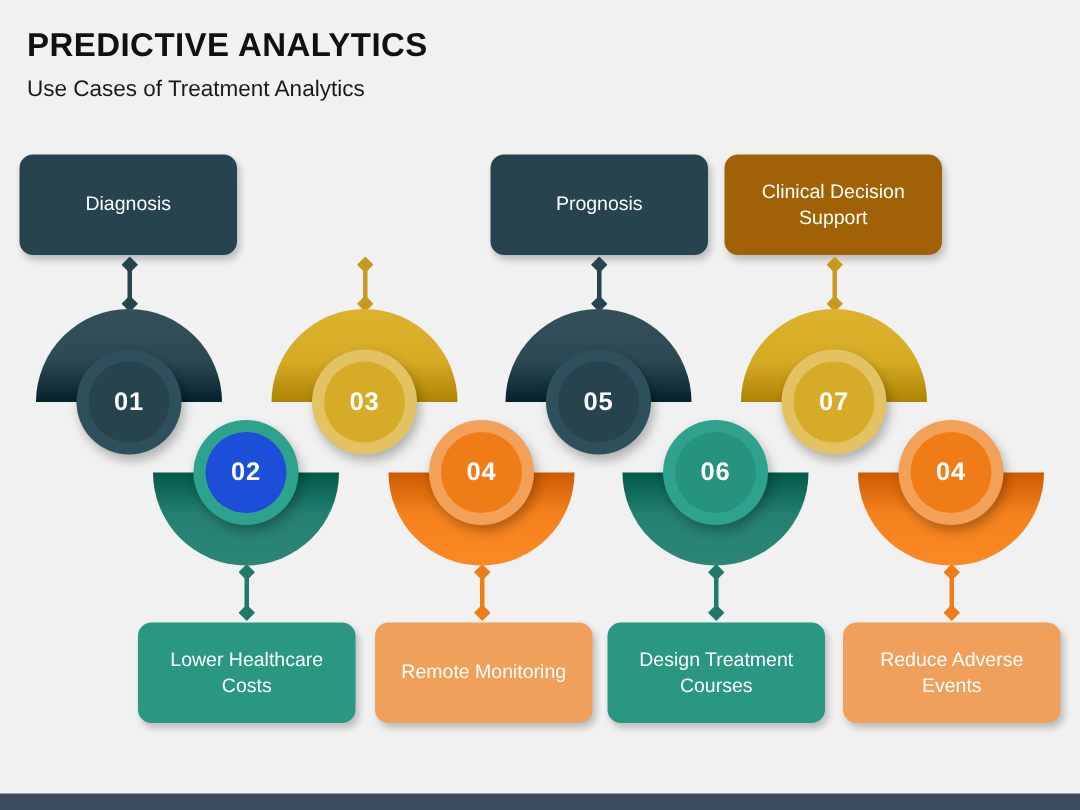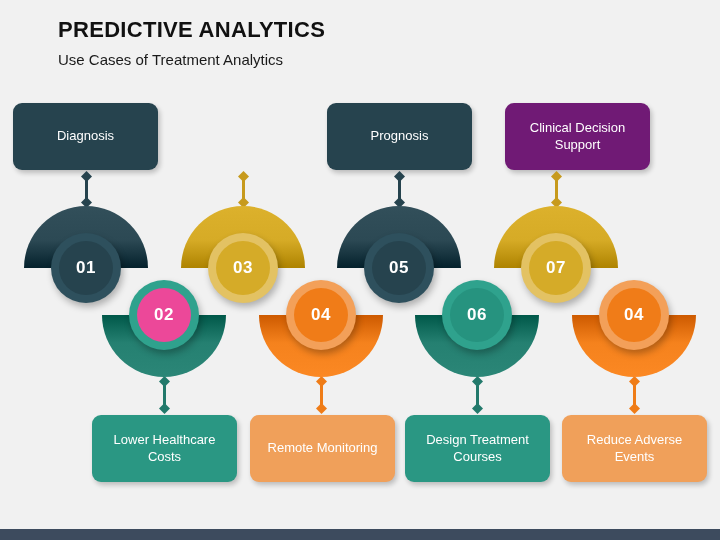--- a/index.html
+++ b/index.html
@@ -9,21 +9,21 @@
     font-family: "Liberation Sans", sans-serif;
     overflow: hidden;
   }
   #slide {
     position: relative;
     width: 720px; height: 540px;
     background: #f1f1f1;
   }
 
   
-  #header { position: absolute; left: 18px; top: 18px; margin-left: 40px; }
+  #header { position: absolute; left: 18px; top: 18px; }
   #title {
     font-size: 22px;
     font-weight: bold;
     letter-spacing: 0.3px;
     color: #111111;
     line-height: 1.1;
   }
   #subtitle {
     margin-top: 9px;
     font-size: 15px;
@@ -149,21 +149,21 @@
       <span>Lower Healthcare Costs</span>
     </div>
     <div class="connector" style="left: 159px; top: 376px; height: 38px;">
       <div class="stem" style="background: rgb(34, 121, 107);"></div>
       <div class="dia top" style="background: rgb(34, 121, 107);"></div>
       <div class="dia bot" style="background: rgb(34, 121, 107);"></div>
     </div>
     <div class="node" style="left: 102px; top: 253px;">
       <div class="semi down" style="background: linear-gradient(rgb(0, 88, 73) 0%, rgb(37, 128, 113) 45%, rgb(43, 134, 119) 100%);"></div>
       <div class="ring down" style="background: rgb(47, 162, 141);">
-        <div class="core" style="background: #ec4899;">02</div>
+        <div class="core" style="background: #1d4ed8;">02</div>
       </div>
     </div>
     <div class="connector" style="left: 238px; top: 171px; height: 37px;">
       <div class="stem" style="background: rgb(199, 154, 29);"></div>
       <div class="dia top" style="background: rgb(199, 154, 29);"></div>
       <div class="dia bot" style="background: rgb(199, 154, 29);"></div>
     </div>
     <div class="node" style="left: 181px; top: 206px;">
       <div class="semi up" style="background: linear-gradient(rgb(220, 177, 44) 0%, rgb(214, 171, 38) 55%, rgb(174, 131, 0) 100%);"></div>
       <div class="ring up" style="background: rgb(227, 194, 99);">
@@ -205,21 +205,21 @@
       <div class="stem" style="background: rgb(34, 121, 107);"></div>
       <div class="dia top" style="background: rgb(34, 121, 107);"></div>
       <div class="dia bot" style="background: rgb(34, 121, 107);"></div>
     </div>
     <div class="node" style="left: 415px; top: 253px;">
       <div class="semi down" style="background: linear-gradient(rgb(0, 88, 73) 0%, rgb(37, 128, 113) 45%, rgb(43, 134, 119) 100%);"></div>
       <div class="ring down" style="background: rgb(47, 162, 141);">
         <div class="core" style="background: rgb(38, 147, 127);">06</div>
       </div>
     </div>
-    <div class="label-box box-top" style="left: 505px; background: #701a75;">
+    <div class="label-box box-top" style="left: 483px; background: #a16207;">
       <span>Clinical Decision Support</span>
     </div>
     <div class="connector" style="left: 551px; top: 171px; height: 37px;">
       <div class="stem" style="background: rgb(199, 154, 29);"></div>
       <div class="dia top" style="background: rgb(199, 154, 29);"></div>
       <div class="dia bot" style="background: rgb(199, 154, 29);"></div>
     </div>
     <div class="node" style="left: 494px; top: 206px;">
       <div class="semi up" style="background: linear-gradient(rgb(220, 177, 44) 0%, rgb(214, 171, 38) 55%, rgb(174, 131, 0) 100%);"></div>
       <div class="ring up" style="background: rgb(227, 194, 99);">

